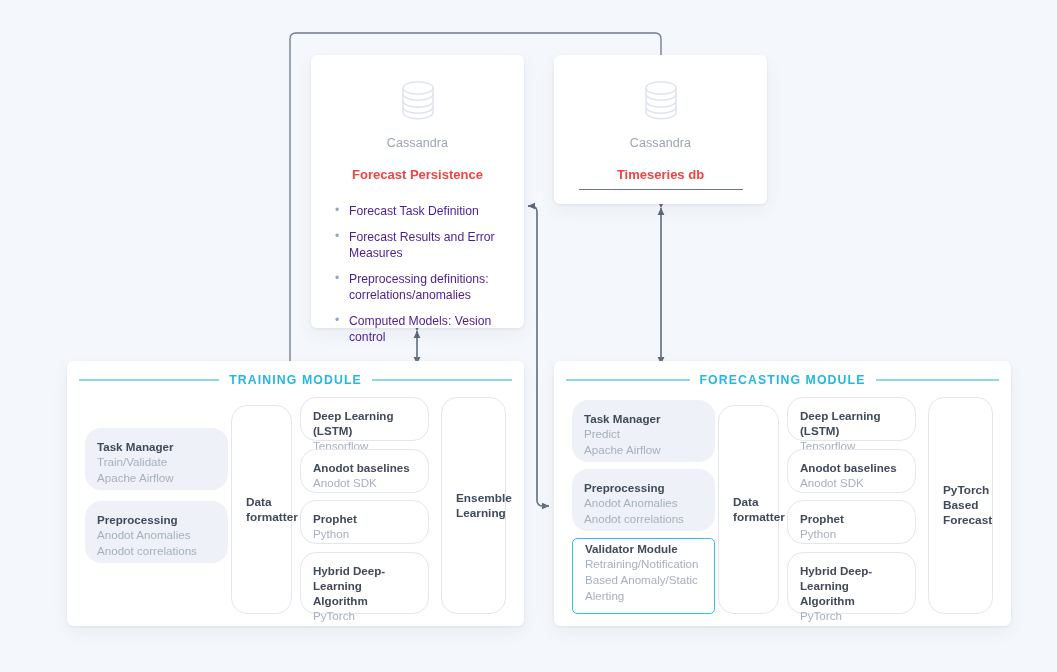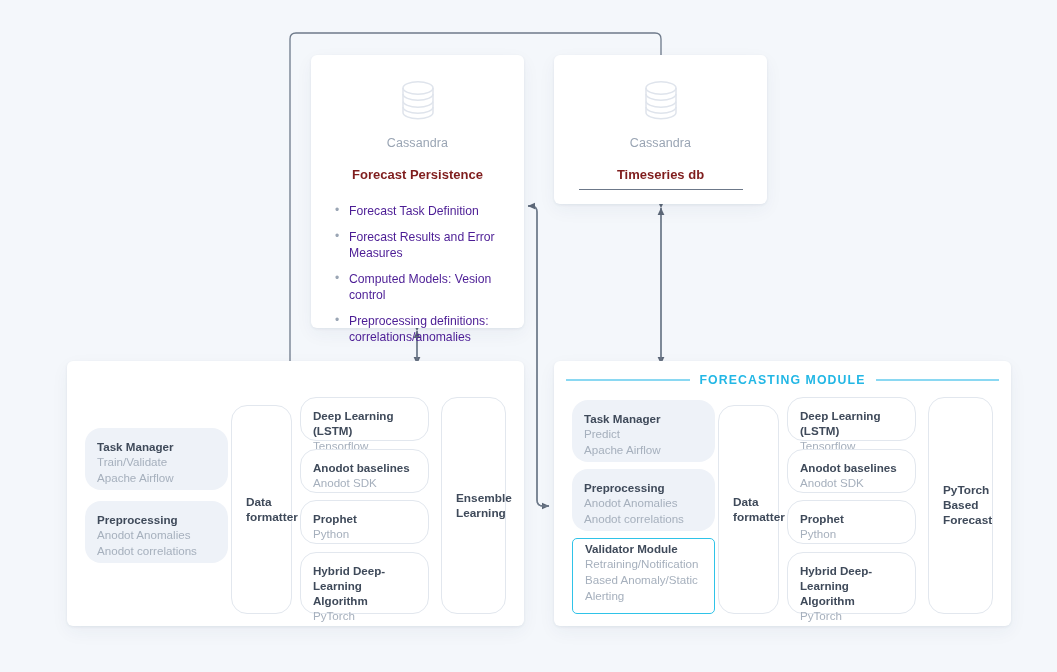--- a/index.html
+++ b/index.html
@@ -30,21 +30,21 @@
   .db-name {
     margin-top: 7px;
     font-size: 12.5px;
     color: #9aa5b4;
     letter-spacing: .1px;
   }
   .db-title {
     margin-top: 17px;
     font-size: 13px;
     font-weight: bold;
-    color: #7f1d1d;
+    color: #ef4444;
   }
   .db-rule {
     margin-top: 7px;
     height: 1px;
     background: #6c7889;
   }
   .db-list { margin-top: 14px; width: 100%; padding: 0 22px; }
   .db-list li {
     list-style: none;
     position: relative;
@@ -164,41 +164,46 @@
         <path d="M5,22.5 L5,33.5 A15,6.2 0 0 0 35,33.5 L35,22.5" fill="none" stroke="#dfe4ec" stroke-width="1.5"></path>
         <path d="M5,28 A15,6.2 0 0 0 35,28" fill="none" stroke="#dfe4ec" stroke-width="1.5"></path>
       </svg>
     </span>
     <div class="db-name">Cassandra</div>
     <div class="db-title">Forecast Persistence</div>
     <div class="db-rule" style="width:164px;"></div>
     <ul class="db-list">
       <li>Forecast Task Definition</li>
       <li>Forecast Results and Error Measures</li>
+      <li>Preprocessing definitions: correlations/anomalies</li>
       <li>Computed Models: Vesion control</li>
-      <li>Preprocessing definitions: correlations/anomalies</li>
     </ul>
   </div>
 
   <div class="card db-card" style="left:554px; top:55px; width:213px; height:149px;">
     <span class="db-icon">
       <svg width="40" height="46" viewBox="0 0 40 46">
         <ellipse cx="20" cy="9" rx="15" ry="6.2" fill="none" stroke="#dfe4ec" stroke-width="1.5"></ellipse>
         <path d="M5,9 L5,22 A15,6.2 0 0 0 35,22 L35,9" fill="none" stroke="#dfe4ec" stroke-width="1.5"></path>
         <path d="M5,15 A15,6.2 0 0 0 35,15" fill="none" stroke="#dfe4ec" stroke-width="1.5"></path>
         <path d="M5,22.5 L5,33.5 A15,6.2 0 0 0 35,33.5 L35,22.5" fill="none" stroke="#dfe4ec" stroke-width="1.5"></path>
         <path d="M5,28 A15,6.2 0 0 0 35,28" fill="none" stroke="#dfe4ec" stroke-width="1.5"></path>
       </svg>
     </span>
     <div class="db-name">Cassandra</div>
     <div class="db-title">Timeseries db</div>
     <div class="db-rule" style="width:164px;"></div>
   </div>
 
   <div class="card module" style="left:67px; top:361px; width:457px; height:265px;">
+    <div class="module-head">
+      <span class="rule"></span>
+      <span class="mtitle">TRAINING MODULE</span>
+      <span class="rule"></span>
+    </div>
 
     <div class="blk tint" style="left:18px; top:67px; width:143px; height:62px;">
       <div class="bt">Task Manager</div>
       <div class="bs">Train/Validate</div>
       <div class="bs">Apache Airflow</div>
     </div>
     <div class="blk tint" style="left:18px; top:140px; width:143px; height:62px;">
       <div class="bt">Preprocessing</div>
       <div class="bs">Anodot Anomalies</div>
       <div class="bs">Anodot correlations</div>

